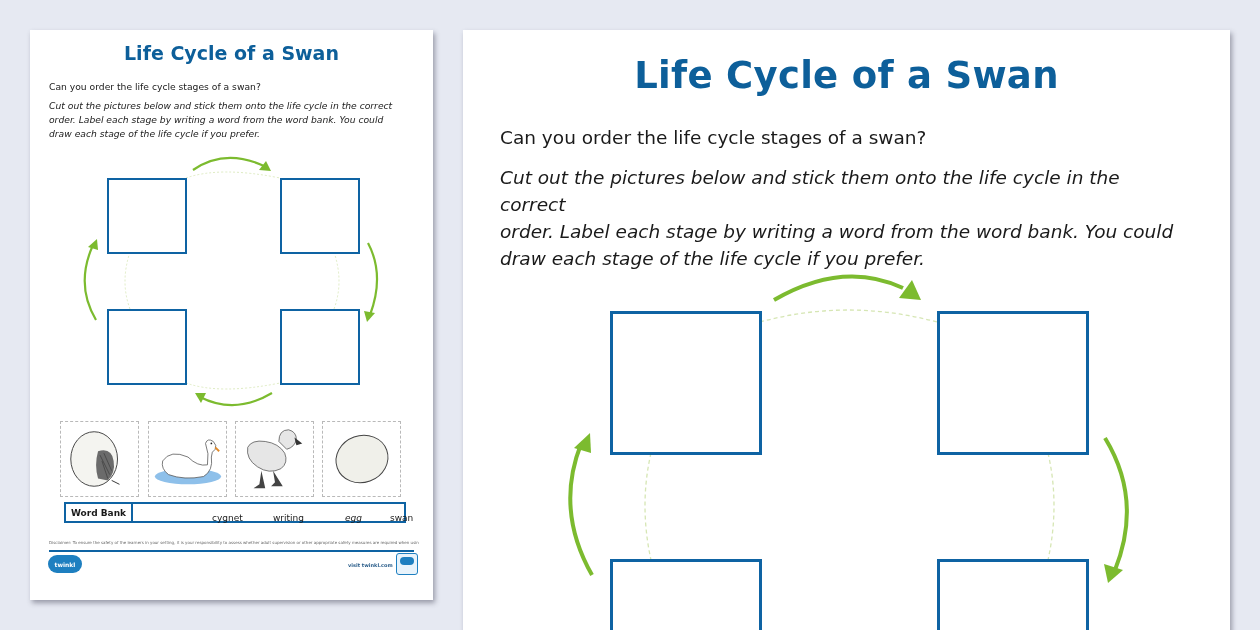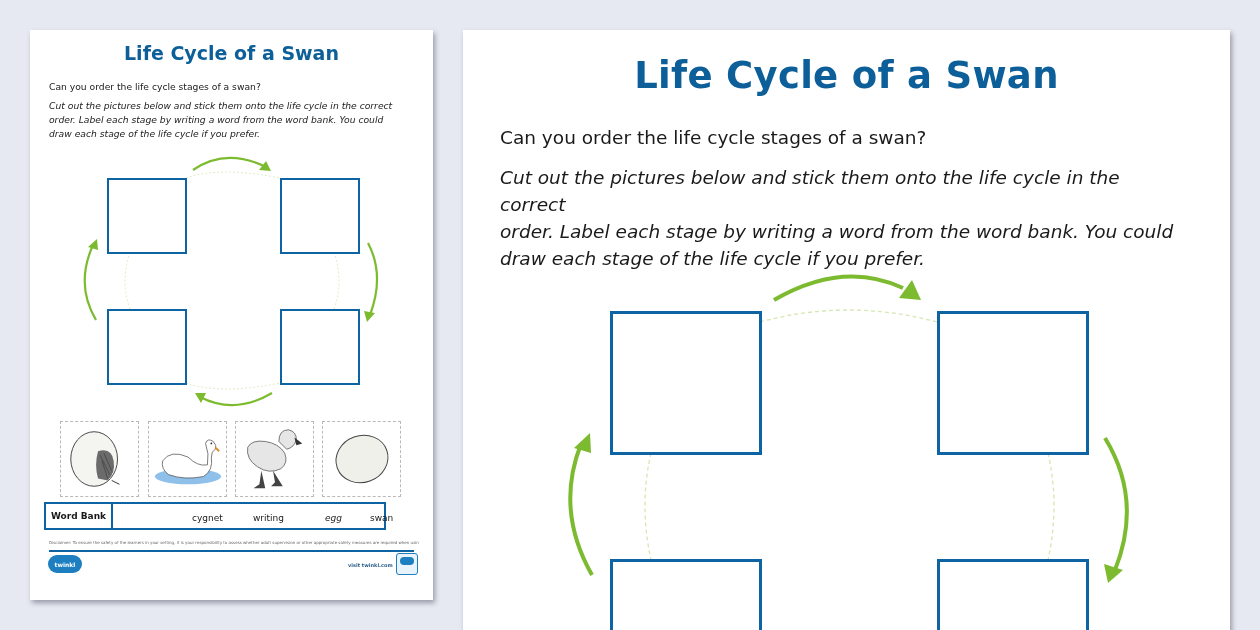--- a/index.html
+++ b/index.html
@@ -23,21 +23,21 @@
 
   .stage-box { position: absolute; border: solid var(--box); background: #fff; }
   #small-page .stage-box { border-width: 2px; width: 80px; height: 76px; }
   #large-page .stage-box { border-width: 3px; width: 152px; height: 144px; }
 
   svg.cycle { position: absolute; left: 0; top: 0; pointer-events: none; }
 
   .card { position: absolute; top: 391px; width: 79px; height: 76px; border: 1px dashed #b9b9b9; background: #fff; }
   .card svg { width: 100%; height: 100%; }
 
-  #word-bank { position: absolute; left: 14px; top: 472px; width: 342px; height: 28px; border: 2px solid var(--box); display: flex; align-items: center; }
+  #word-bank { position: absolute; left: 34px; top: 472px; width: 342px; height: 21px; border: 2px solid var(--box); display: flex; align-items: center; }
   #word-bank .wb-label { width: 67px; height: 100%; border-right: 2px solid var(--box); display: flex; align-items: center; justify-content: center; font-size: 9px; font-weight: bold; }
   #word-bank .wb-word { position: absolute; font-size: 9px; top: 9px; margin-left: 46px; }
 
   .disclaimer { position: absolute; left: 19px; top: 510px; font-size: 4px; color: #666; width: 370px; white-space: nowrap; overflow: hidden; }
   .footer-rule { position: absolute; left: 19px; right: 19px; top: 520px; height: 2px; background: var(--box); }
   .logo { position: absolute; left: 18px; top: 525px; width: 34px; height: 18px; background: #1e7fc0; border-radius: 9px; color: #fff; font-size: 6px; font-weight: bold; display: flex; align-items: center; justify-content: center; }
   .visit { position: absolute; left: 318px; top: 532px; font-size: 5px; font-weight: bold; color: #2a5d8a; }
   .badge { position: absolute; left: 366px; top: 523px; width: 22px; height: 22px; border: 1px solid #1e7fc0; border-radius: 3px; background: #e8f3fb; }
   .badge::before { content: ""; position: absolute; left: 3px; top: 3px; width: 14px; height: 8px; border-radius: 4px; background: #1e7fc0; }
 </style>

